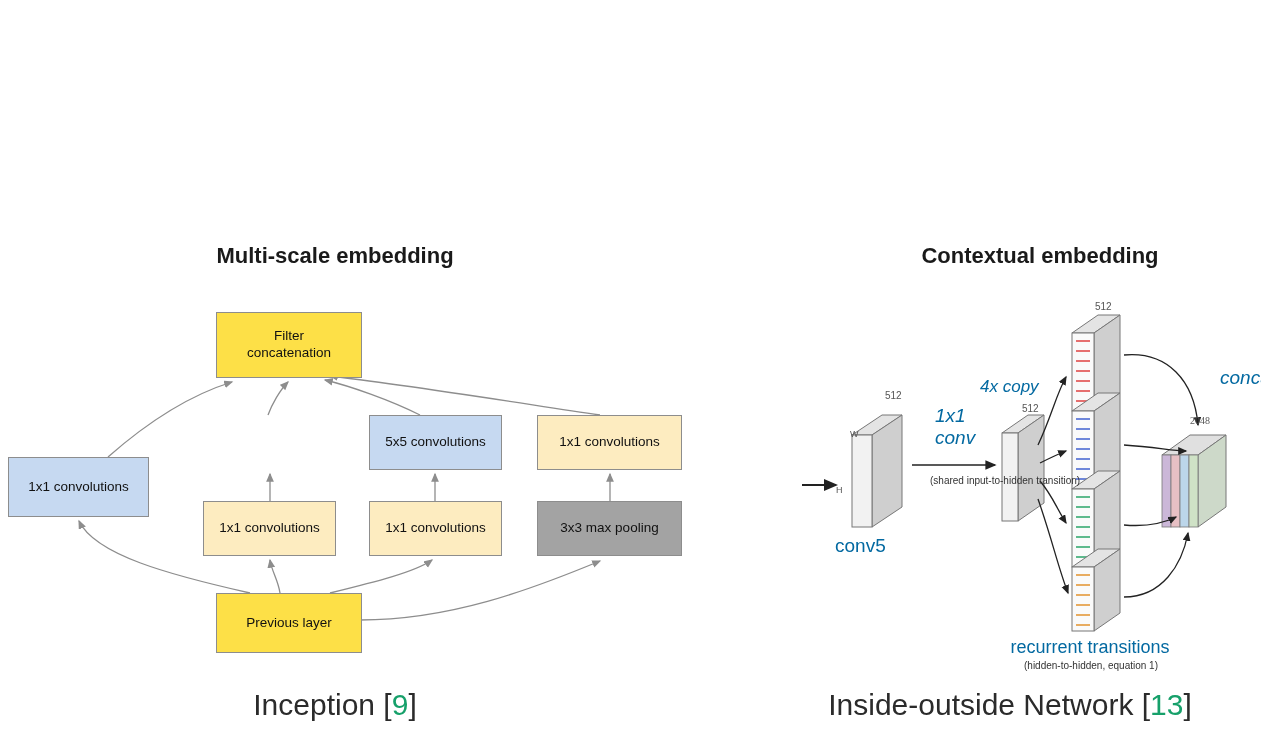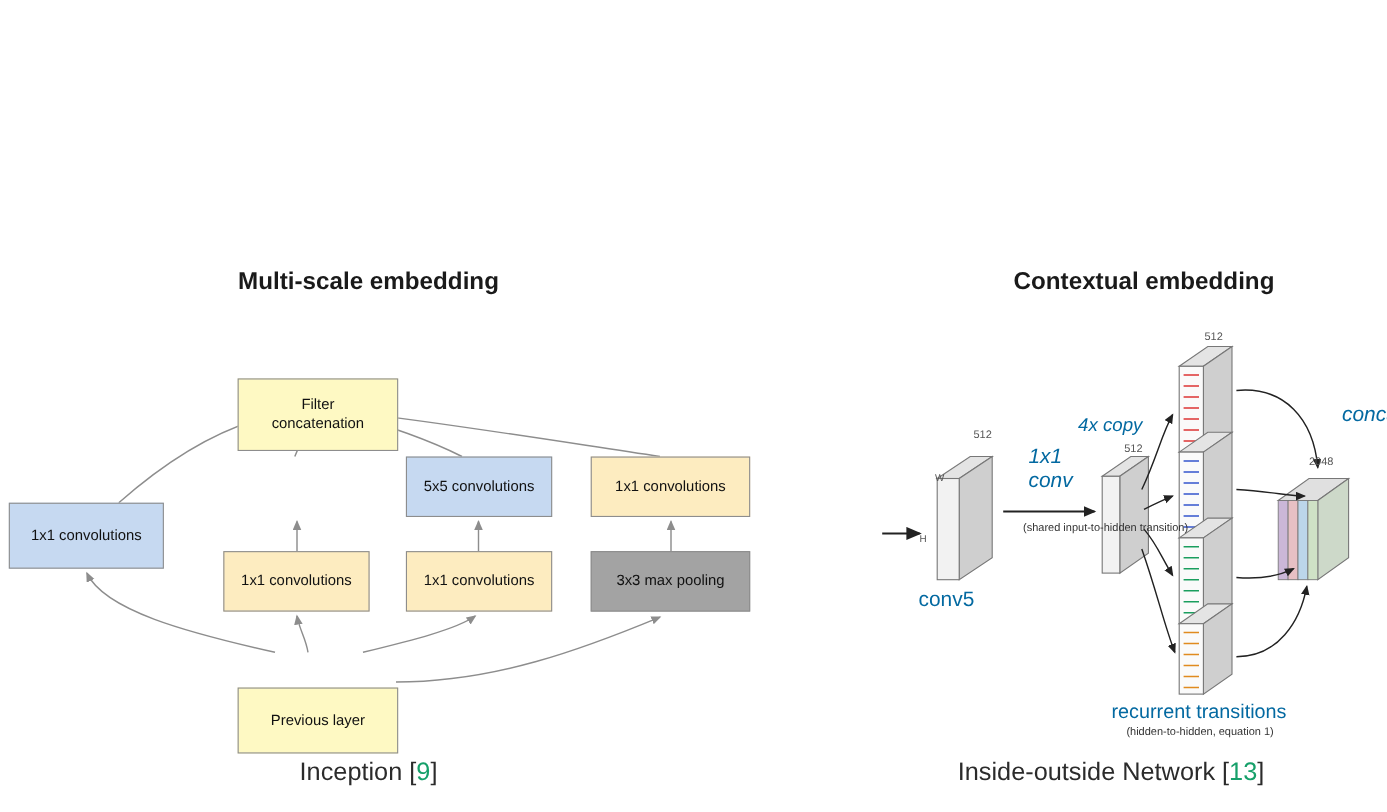--- a/index.html
+++ b/index.html
@@ -33,21 +33,21 @@
     color: #1a1a1a;
     text-align: center;
     white-space: nowrap;
   }
   #heading-left  { left: 190px; top: 243px; width: 290px; }
   #heading-right { left: 895px; top: 243px; width: 290px; }
 
   
   .caption {
     position: absolute;
-    font-size: 23px;
+    font-size: 30px;
     color: #2b2b2b;
     text-align: center;
     white-space: nowrap;
   }
   #caption-left  { left: 140px; top: 688px; width: 390px; }
   #caption-right { left: 800px; top: 688px; width: 420px; }
   .ref { color: #16a06a; }
 
   
   #fig-left {
@@ -58,21 +58,21 @@
   #fig-left svg { display:block; }
   .nodebox {
     position: absolute;
     border: 1.3px solid #8d8d8d;
     display: flex; align-items: center; justify-content: center;
     text-align: center;
     font-size: 13.5px;
     color: #111111;
     line-height: 1.25;
   }
-  .green  { background: #fef9c3; margin-top: 32px; }
+  .green  { background: #fde047; }
   .blue   { background: #c6d9f1; }
   .yellow { background: #fdecc0; }
   .red    { background: #a3a3a3; }
 
   #n-filter   { left: 216px; top: 22px;  width: 146px; height: 66px; }
   #n-3x3conv  { left: 203px; top: 125px; width: 133px; height: 55px; }
   #n-5x5conv  { left: 369px; top: 125px; width: 133px; height: 55px; }
   #n-1x1conv-top { left: 537px; top: 125px; width: 145px; height: 55px; }
   #n-1x1-left { left: 8px;  top: 167px; width: 141px; height: 60px; }
   #n-1x1a     { left: 203px; top: 211px; width: 133px; height: 55px; }
@@ -93,21 +93,21 @@
   }
   #lbl-conv5 { left: 45px; top: 250px; font-size: 19px; }
   #lbl-512a  { left: 95px; top: 105px; font-size: 10px; color: #555; }
   #lbl-w     { left: 60px; top: 144px; font-size: 9px; color: #555; }
   #lbl-h     { left: 46px; top: 200px; font-size: 9px; color: #555; }
   #lbl-1x1conv { left: 145px; top: 120px; font-size: 19px; font-style: italic; line-height: 1.15; }
   #lbl-shared { left: 140px; top: 190px; font-size: 10px; color: #333; line-height: 1.25; text-align:center; width: 62px;}
   #lbl-4xcopy { left: 190px; top: 92px; font-size: 17px; font-style: italic; }
   #lbl-512b  { left: 232px; top: 118px; font-size: 10px; color: #555; }
   #lbl-512c  { left: 305px; top: 16px; font-size: 10px; color: #555; }
-  #lbl-2048  { left: 400px; top: 130px; font-size: 10px; color: #555; }
+  #lbl-2048  { left: 400px; top: 130px; font-size: 10px; color: #555; font-family: Liberation Serif, serif; }
   #lbl-concat { left: 382px; top: 82px; font-size: 19px; font-style: italic; margin-left: 48px; }
   #lbl-recur { left: 200px; top: 352px; font-size: 18px; text-align:center; width: 200px; }
   #lbl-recur-sub { left: 196px; top: 375px; font-size: 10px; color: #333; text-align:center; width: 210px; }
 </style>
 </head>
 <body>
 
 <div class="slide">
 
 

